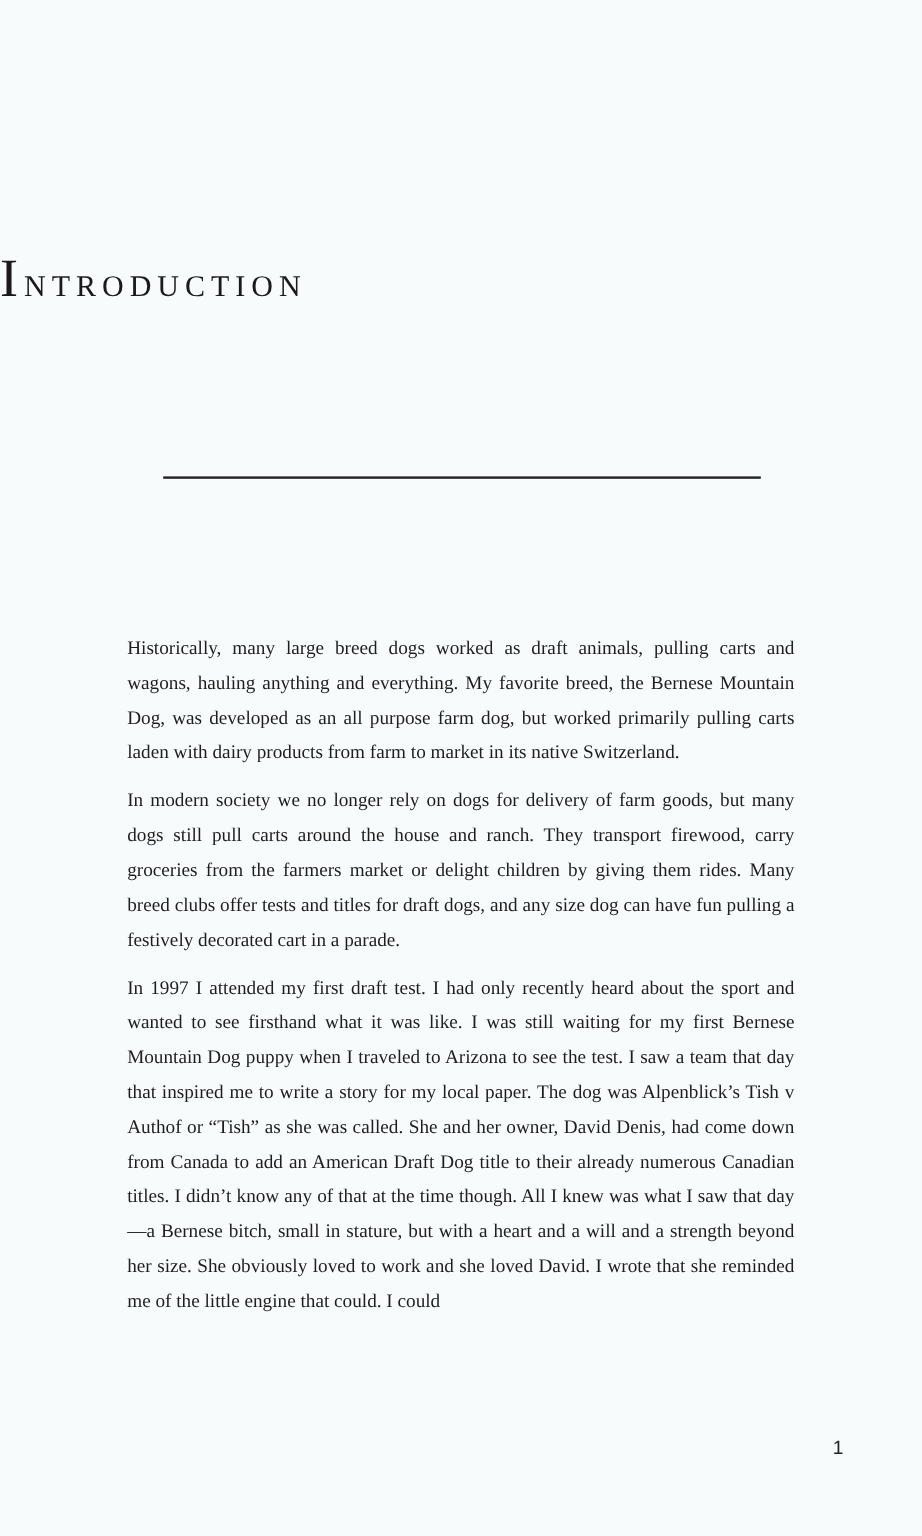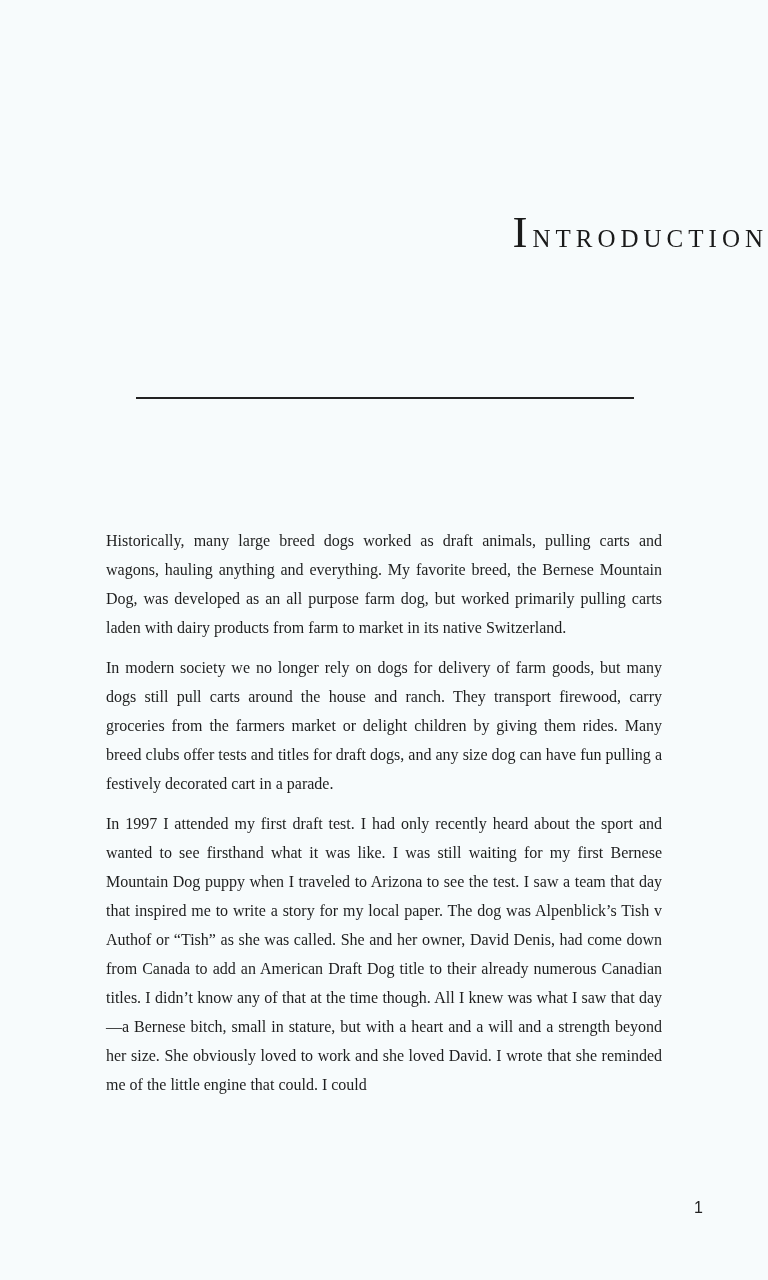--- a/index.html
+++ b/index.html
@@ -5,21 +5,21 @@
     html, body { margin: 0; padding: 0; }
     body {
       width: 768px; height: 1280px; overflow: hidden;
       background: #f7fbfc;
       color: #1e1e1e;
       font-family: "Liberation Serif", "DejaVu Serif", serif;
       position: relative;
     }
     .chapter-title {
       position: absolute; left: 0; width: 768px; top: 206px;
-      text-align: right;
+      text-align: left;
       font-size: 35px; letter-spacing: 5px;
       font-weight: normal; margin: 0;
       font-variant: small-caps;
       color: #1a1a1a;
     }
     .chapter-title .big { font-size: 45px; }
     .rule {
       position: absolute; left: 136px; width: 498px; top: 397px;
       height: 0; border-top: 2px solid #222;
     }

